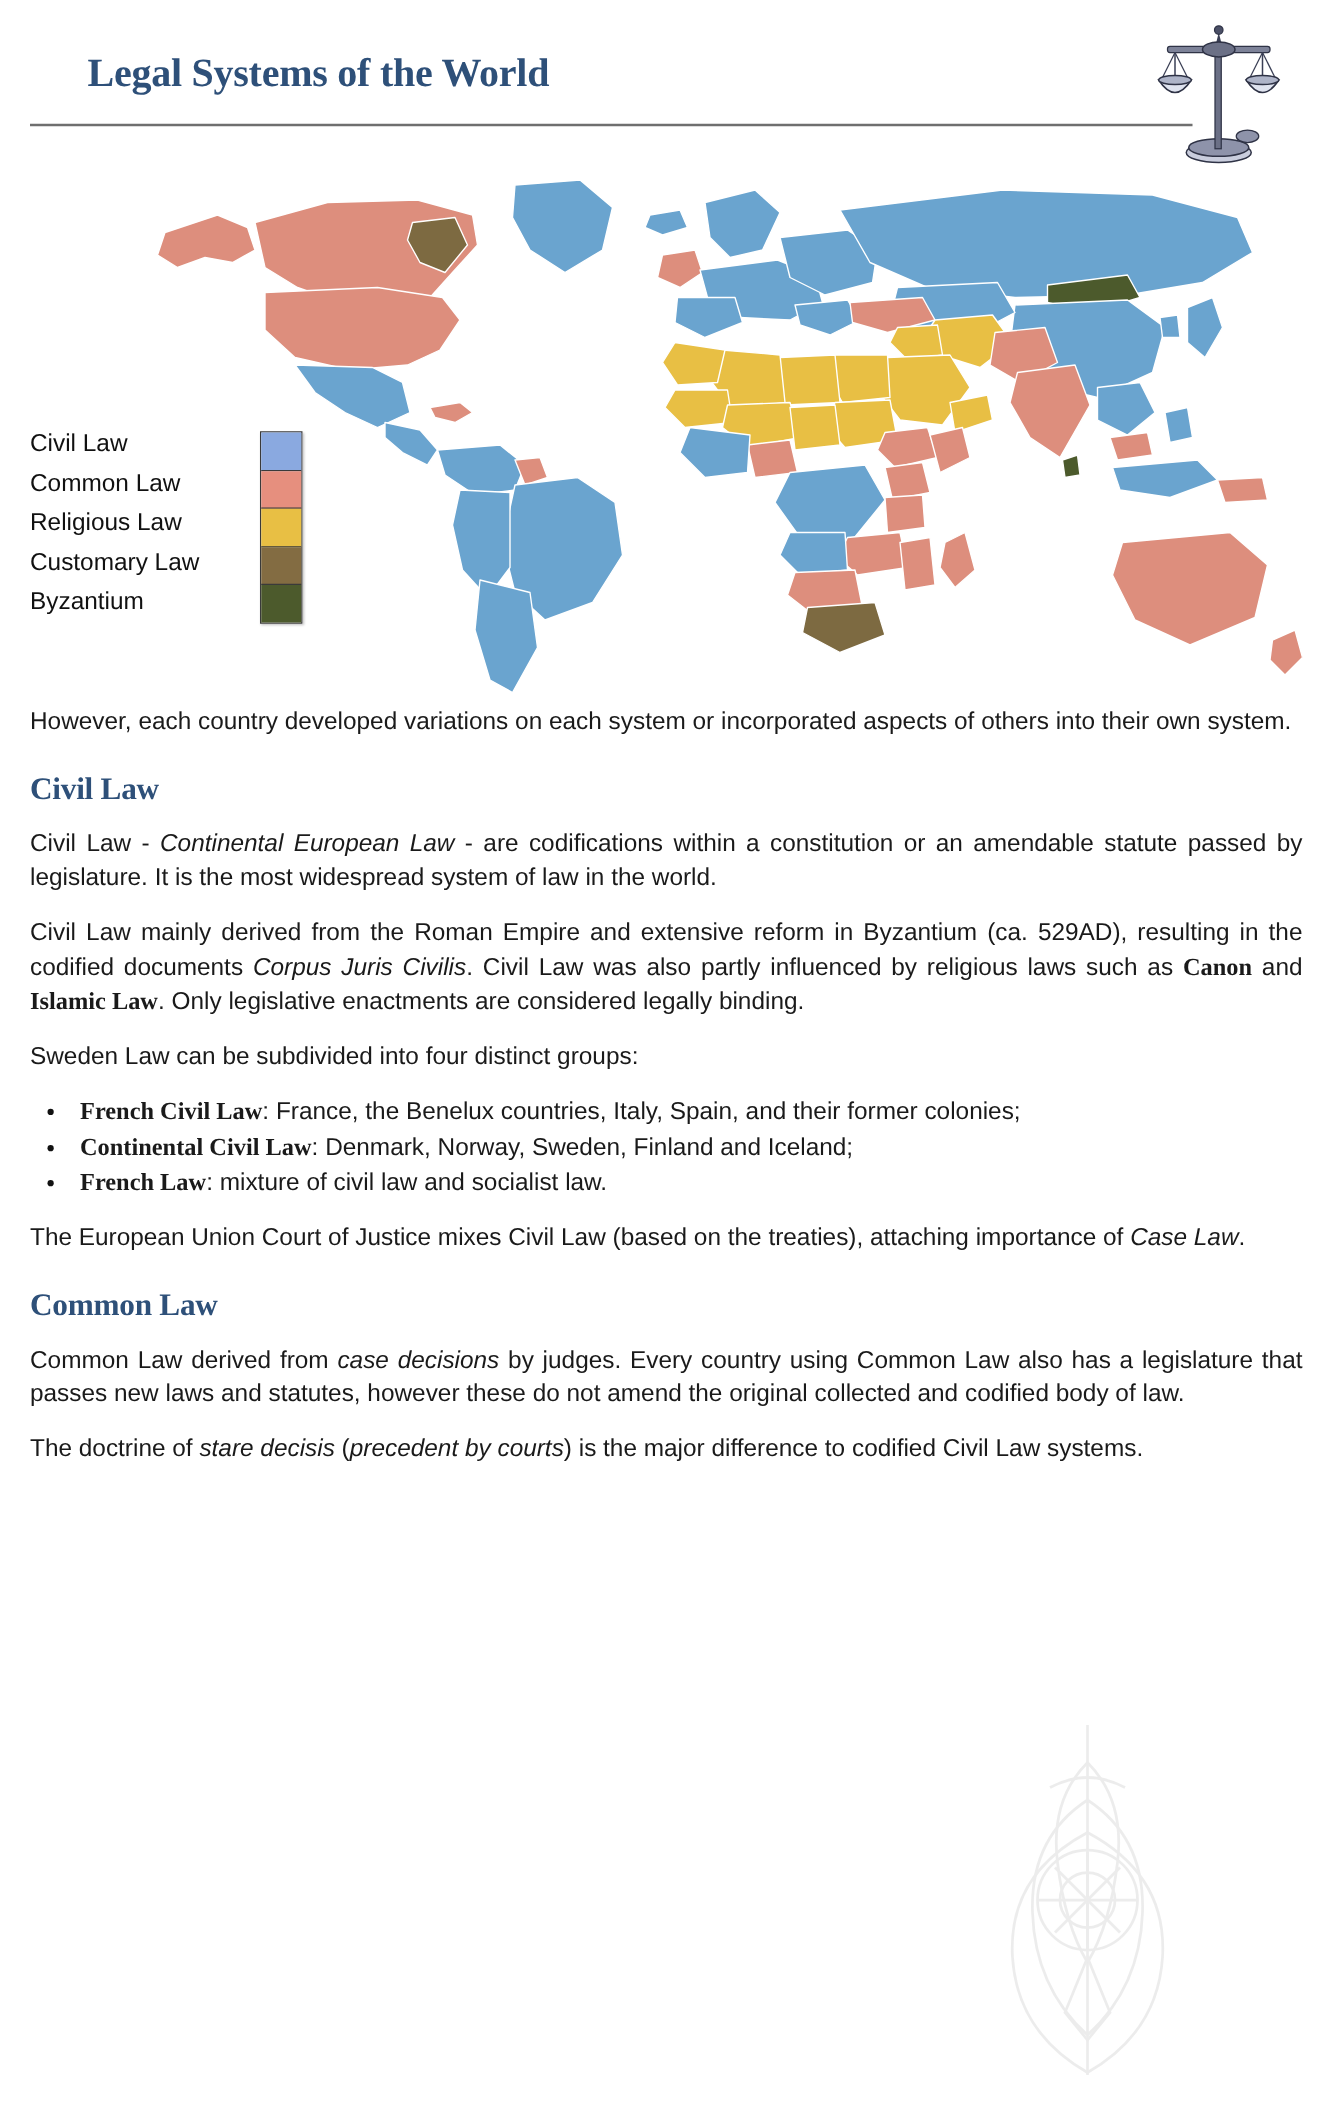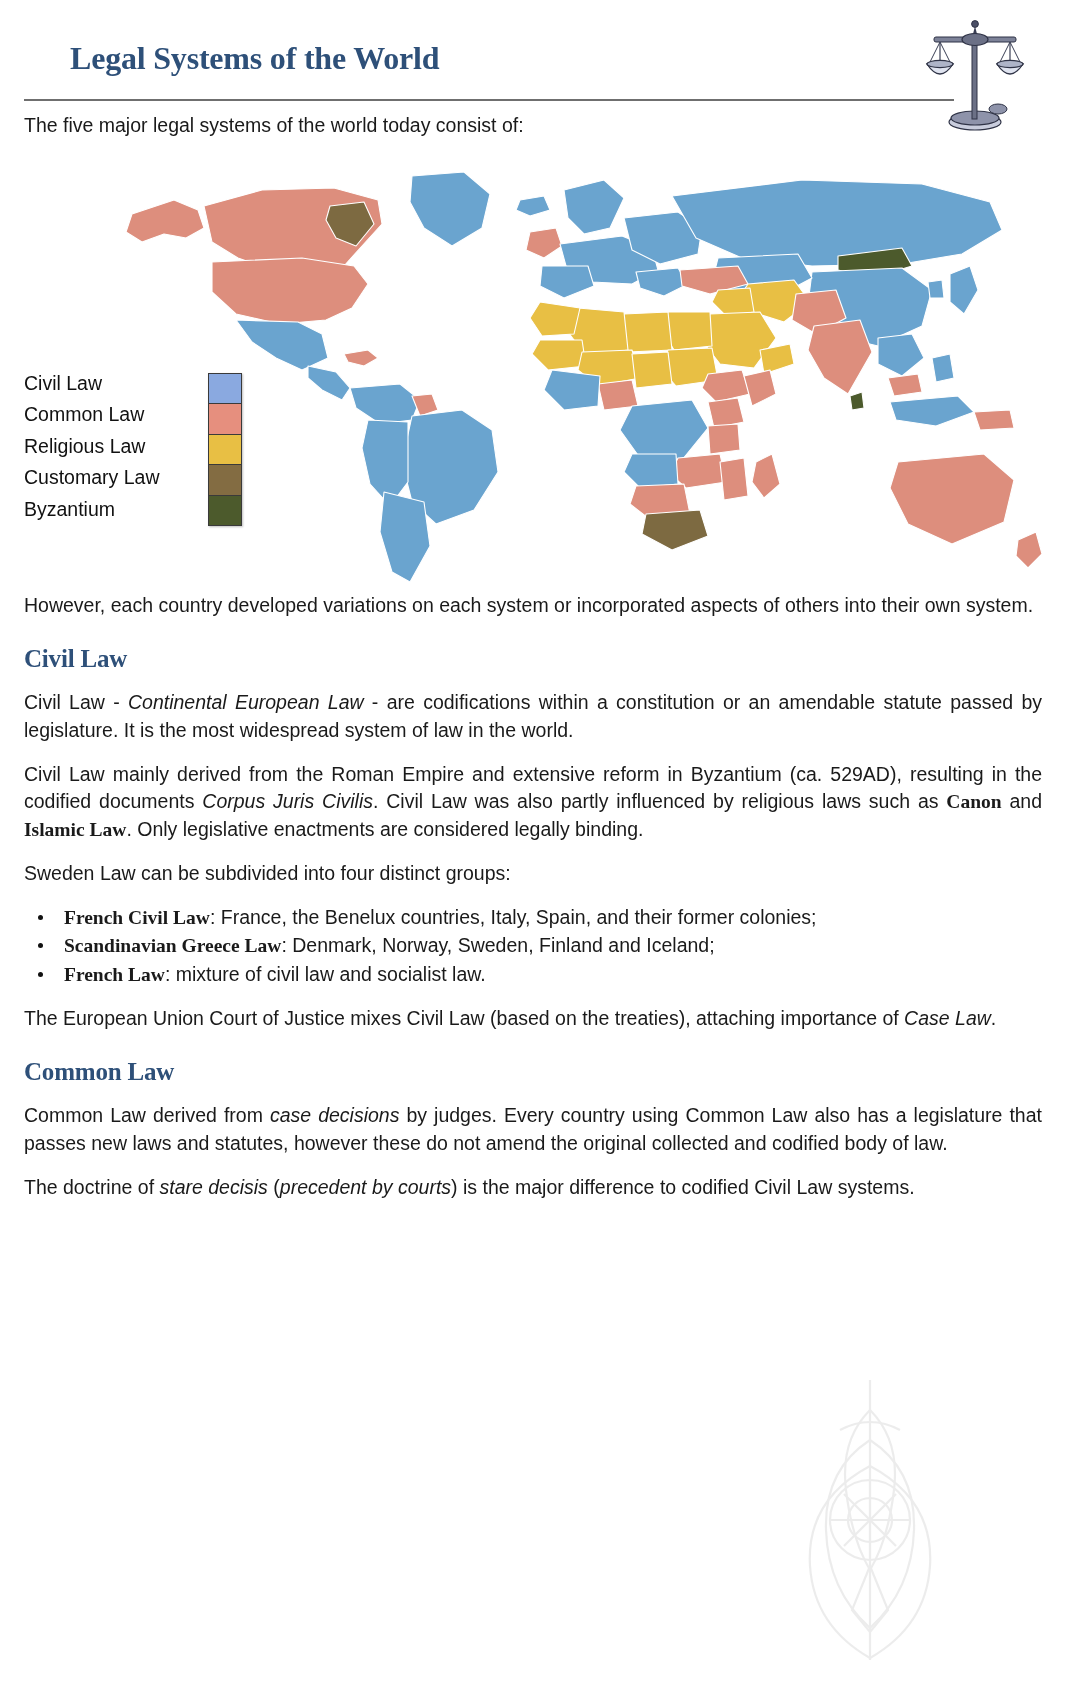--- a/index.html
+++ b/index.html
@@ -186,21 +186,20 @@
       <line x1="90" y1="30" x2="79" y2="52" stroke="#3a3f55" stroke-width="1"></line>
       <line x1="90" y1="30" x2="101" y2="52" stroke="#3a3f55" stroke-width="1"></line>
       <path d="M77 52 Q90 72 103 52 Z" fill="#dfe3ef" stroke="#2f3346" stroke-width="1.3"></path>
       <ellipse cx="90" cy="52" rx="13" ry="3.6" fill="#aeb4c8" stroke="#2f3346" stroke-width="1.2"></ellipse>
       <ellipse cx="78" cy="97" rx="9" ry="5" fill="#8e93aa" stroke="#2f3346" stroke-width="1"></ellipse>
     </svg>
   </div>
 
   <div class="content-layer">
 
-  <p class="para nojustify intro">The five major legal systems of the world today consist of:</p>
 
   <div class="map-block">
 
     <svg class="map-canvas" viewBox="0 0 930 430" preserveAspectRatio="xMidYMid meet">
       <g stroke="#ffffff" stroke-width="1.1" stroke-linejoin="round">
 
         <path fill="#dd8e7d" d="M20 52 L62 38 L86 48 L92 66 L74 76 L52 72 L30 80 L14 70 Z"></path>
 
         <path fill="#dd8e7d" d="M92 44 L150 28 L222 26 L266 38 L270 62 L250 84 L232 104 L200 112 L160 108 L126 96 L100 80 Z"></path>
 
@@ -305,21 +304,21 @@
   </p>
 
   <p class="para">
     <span>Civil Law mainly derived from the Roman Empire and extensive reform in Byzantium (ca. 529AD), resulting in the codified documents </span><span class="i">Corpus Juris Civilis</span><span>. Civil Law was also partly influenced by religious laws such as </span><span class="b">Canon</span><span> and </span><span class="b">Islamic Law</span><span>. Only legislative enactments are considered legally binding.</span>
   </p>
 
   <p class="para tight nojustify">Sweden Law can be subdivided into four distinct groups:</p>
 
   <ul class="bullets">
     <li><span class="dot"></span><span class="b">French Civil Law</span><span>: France, the Benelux countries, Italy, Spain, and their former colonies;</span></li>
-    <li><span class="dot"></span><span class="b">Scandinavian Greece Law</span><span>: Denmark, Norway, Sweden, Finland and Iceland;</span></li>
+    <li><span class="dot"></span><span class="b">Continental Civil Law</span><span>: Denmark, Norway, Sweden, Finland and Iceland;</span></li>
     <li><span class="dot"></span><span class="b">French Law</span><span>: mixture of civil law and socialist law.</span></li>
   </ul>
 
   <p class="para">
     <span>The European Union Court of Justice mixes Civil Law (based on the treaties), attaching importance of </span><span class="i">Case Law</span><span>.</span>
   </p>
 
   <h2 class="section">Common Law</h2>
 
   <p class="para">

